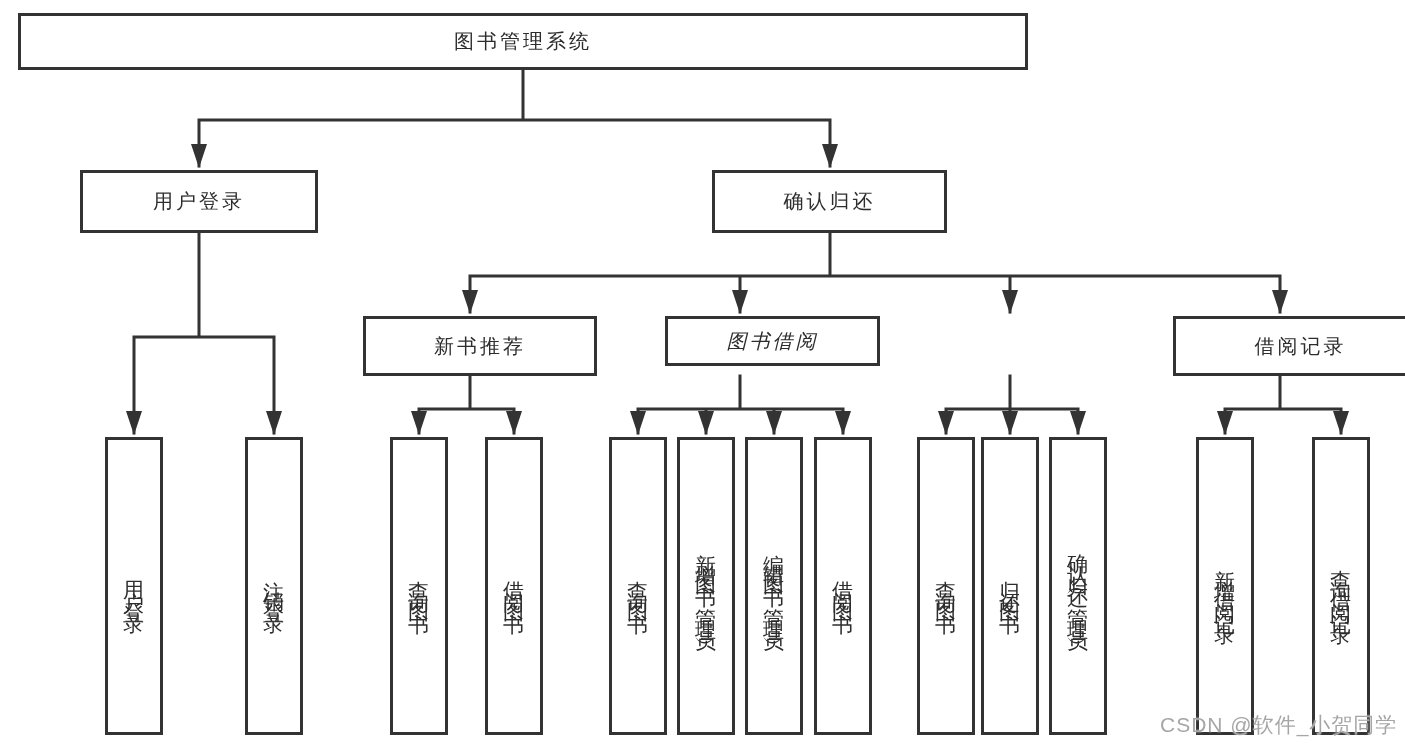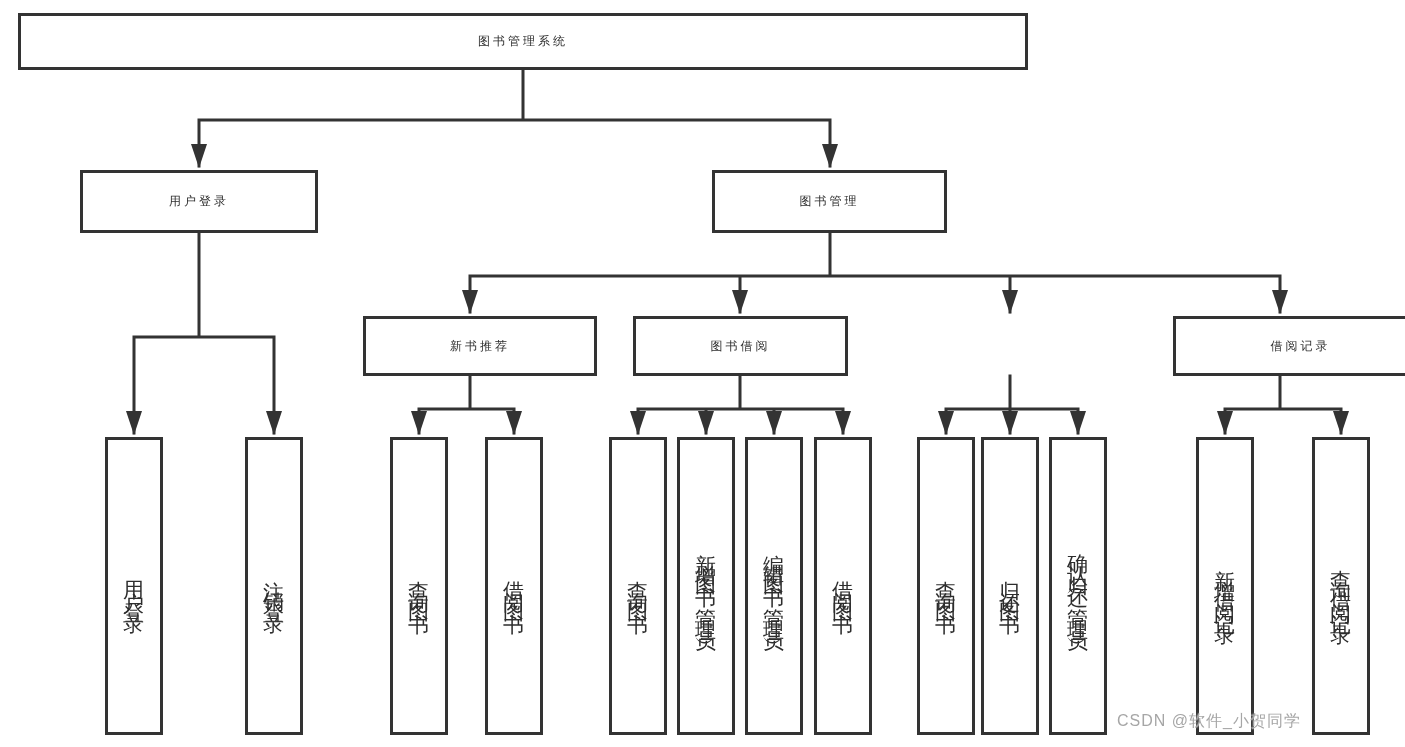--- a/index.html
+++ b/index.html
@@ -20,33 +20,33 @@
   #connectors path{stroke:var(--line-color);stroke-width:3;fill:none;stroke-linecap:square;}
   #connectors polygon{fill:var(--line-color);stroke:none;}
   .box{
     position:absolute;
     box-sizing:border-box;
     border:3px solid var(--line-color);
     background:var(--box-bg);
     display:flex;align-items:center;justify-content:center;
     color:var(--text-color);
   }
-  .h-label{font-size:12px;letter-spacing:3px;white-space:nowrap;}
+  .h-label{font-size:20px;letter-spacing:3px;white-space:nowrap;}
   .leaf-label{
     writing-mode:vertical-rl;
     text-orientation:mixed;
     font-size:21px;
     letter-spacing:11px;
     line-height:1;
     white-space:nowrap;
   }
   .watermark{
     position:absolute;
-    left:1117px;top:711px;
-    font-size:16px;
+    left:1160px;top:711px;
+    font-size:21px;
     color:var(--watermark-color);
     letter-spacing:1px;
     white-space:nowrap;
     text-shadow:0 0 2px #ffffff;
   }
 </style>
 </head>
 <body>
 
 <div id="canvas">
@@ -102,27 +102,27 @@
   </svg>
 
   <div class="box" style="left:18px;top:13px;width:1010px;height:57px;">
     <span class="h-label">图书管理系统</span>
   </div>
 
   <div class="box" style="left:80px;top:170px;width:238px;height:63px;">
     <span class="h-label">用户登录</span>
   </div>
   <div class="box" style="left:712px;top:170px;width:235px;height:63px;">
-    <span class="h-label">图书管理</span>
+    <span class="h-label">确认归还</span>
   </div>
 
   <div class="box" style="left:363px;top:316px;width:234px;height:60px;">
     <span class="h-label">新书推荐</span>
   </div>
-  <div class="box" style="left:633px;top:316px;width:215px;height:60px;">
+  <div class="box" style="left:665px;top:316px;width:215px;height:50px;font-style:italic;">
     <span class="h-label">图书借阅</span>
   </div>
   <div class="box" style="left:1173px;top:316px;width:255px;height:60px;">
     <span class="h-label">借阅记录</span>
   </div>
 
   <div class="box" style="left:105px;top:437px;width:58px;height:298px;">
     <span class="leaf-label">用户登录</span>
   </div>
   <div class="box" style="left:245px;top:437px;width:58px;height:298px;">

